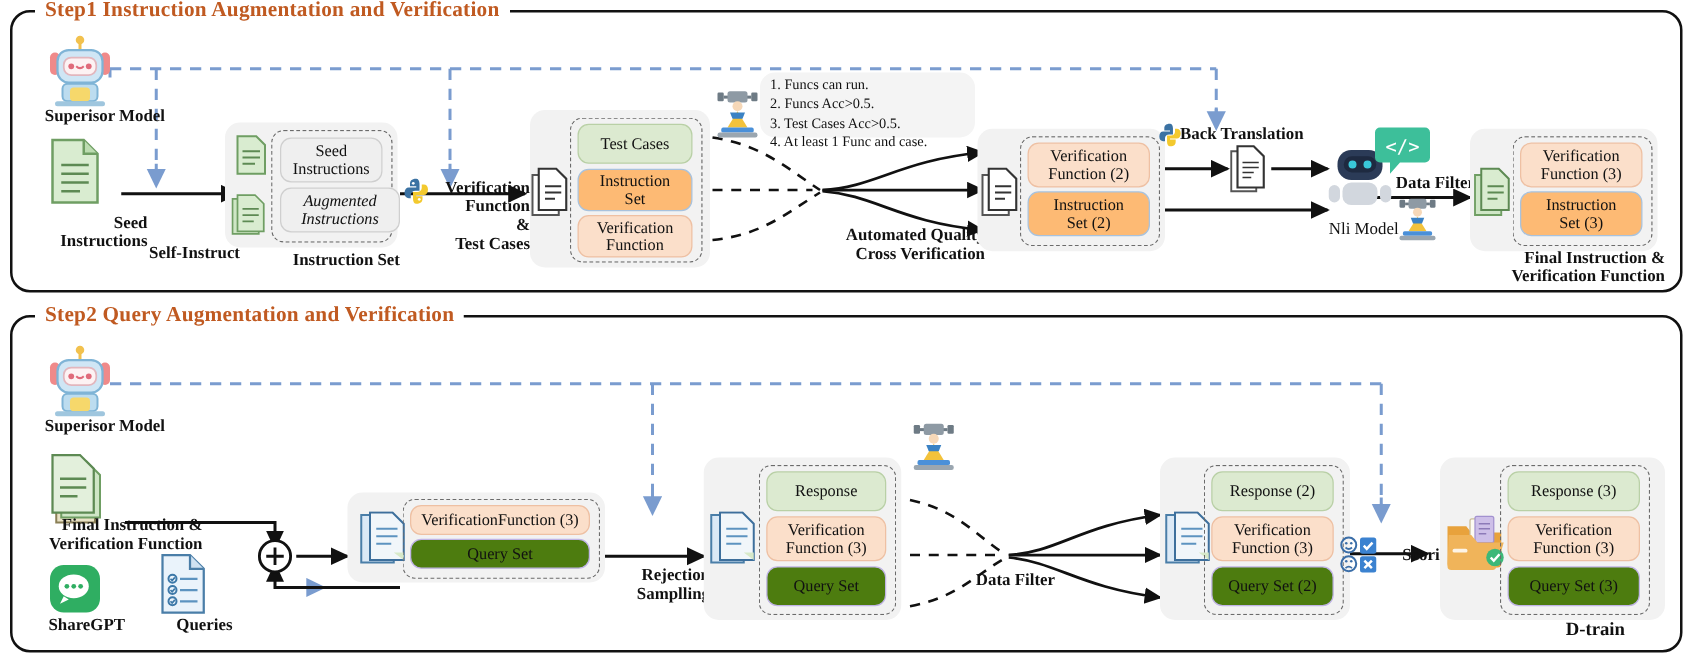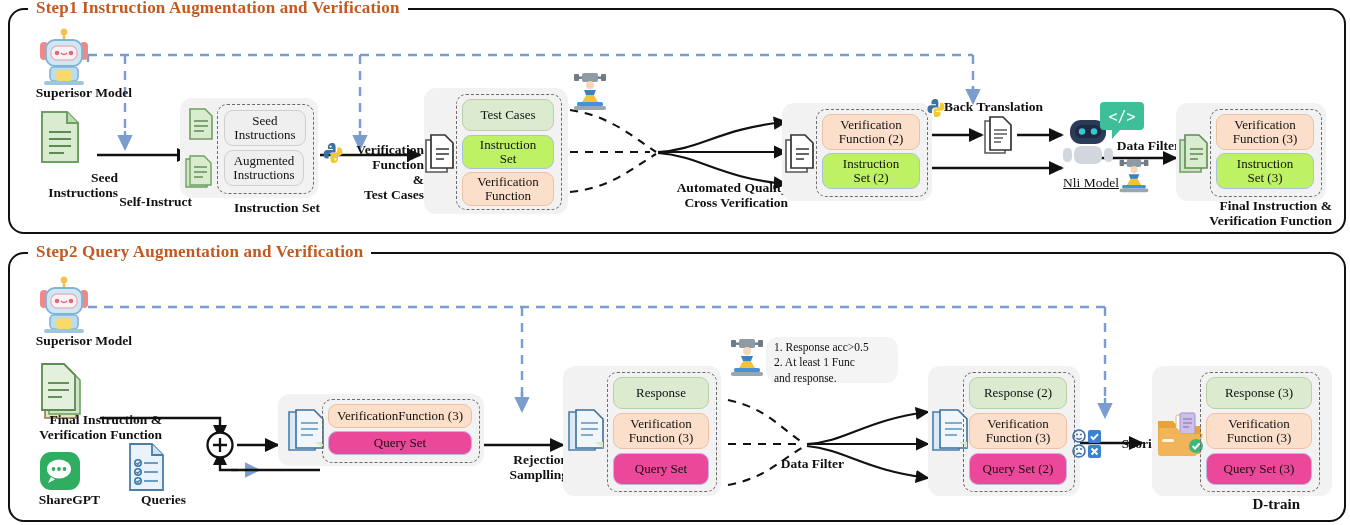--- a/index.html
+++ b/index.html
@@ -13,23 +13,23 @@
   .step-title{position:absolute;font-family:"Liberation Serif",serif;font-weight:bold;
               font-size:17px;color:#c05a21;background:#fff;padding:0 8px;white-space:nowrap;letter-spacing:.2px;}
 
   
   .gbox{position:absolute;background:#f2f2f2;border-radius:12px;}
   .dashbox{position:absolute;border:1.6px dashed #6b6b6b;border-radius:10px;}
   .chip{position:absolute;border-radius:9px;display:flex;align-items:center;justify-content:center;
         text-align:center;font-family:"Liberation Serif",serif;font-size:13px;line-height:1.05;
         color:#111;box-sizing:border-box;}
   .chip.green{background:#dcead0;border:1.3px solid #b9d0a6;}
-  .chip.blue{background:#bef264;border:1.3px solid #a8c2dd;}
+  .chip.blue{background:#fdba74;border:1.3px solid #a8c2dd;}
   .chip.peach{background:#fbdfca;border:1.3px solid #eec0a3;}
-  .chip.purple{background:#ec4899;border:1.3px solid #c0b4e5;}
+  .chip.purple{background:#4d7c0f;border:1.3px solid #c0b4e5;}
   .chip.grey{background:#efefef;border:1.3px solid #cfcfcf;}
 
   .lbl{position:absolute;font-family:"Liberation Serif",serif;font-weight:bold;font-size:13.5px;
        color:#111;text-align:right;line-height:1.12;white-space:pre-line;}
   .plain{position:absolute;font-family:"Liberation Serif",serif;font-size:13px;color:#111;
          text-align:center;line-height:1.12;white-space:pre-line;font-weight:normal;}
 
   
   .callout{position:absolute;background:#f4f4f4;border-radius:12px;padding:3px 8px 4px 8px;
            font-family:"Liberation Serif",serif;font-size:11.5px;line-height:1.33;color:#111;
@@ -185,21 +185,21 @@
       <path d="M5,4 H19 L26,11 V33 H5 Z" fill="#d9ecd0" stroke="#6f9e63" stroke-width="1.4"></path>
       <g stroke="#5d8a53" stroke-width="1.4">
           <line x1="9" y1="15" x2="22" y2="15"></line>
           <line x1="9" y1="20" x2="22" y2="20"></line>
           <line x1="9" y1="25" x2="18" y2="25"></line>
         </g>
     </svg>
   </div>
   <div class="chip grey" style="left:224px;top:110px;width:82px;height:36px;white-space:pre-line;">Seed
 Instructions</div>
-  <div class="chip grey" style="left:224px;top:150px;width:80px;height:36px;white-space:pre-line;">Augmented
+  <div class="chip grey" style="left:224px;top:150px;width:96px;height:36px;white-space:pre-line;font-style:italic;">Augmented
 Instructions</div>
   <div class="lbl" style="left:178px;top:200px;width:142px;">Instruction Set</div>
 
   <div class="ico" style="left:322px;top:142px;">
     <svg width="22" height="22" viewBox="0 0 22 22">
       <path d="M11,1 C7,1 6,3 6,5 v2 h5 v1 H5 C3,8 1.6,9.6 1.6,12.4 1.6,15 3,16.5 5,16.5 h1.6 v-2.6 c0-2 1.6-3.4 3.6-3.4 h3.4 V5 C13.6,2.6 12.6,1 11,1 z" fill="#3b72a3"></path>
       <path d="M11,21 c4,0 5,-2 5,-4 v-2 h-5 v-1 h6 c2,0 3.4,-1.6 3.4,-4.4 C20.4,7 19,5.5 17,5.5 h-1.6 v2.6 c0,2 -1.6,3.4 -3.6,3.4 H8.4 V17 c0,2.4 1,4 2.6,4 z" fill="#f3c92e"></path>
       <circle cx="8.6" cy="4.6" r="1.1" fill="#fff"></circle>
         <circle cx="13.4" cy="17.4" r="1.1" fill="#fff"></circle>
     </svg>
@@ -236,20 +236,24 @@
           <rect x="6" y="4.5" width="22" height="2.4"></rect>
         </g>
       <rect x="9" y="1" width="16" height="9" rx="2" fill="#8e9aa4"></rect>
       <circle cx="17" cy="13" r="4" fill="#f6d8b8"></circle>
       <path d="M9,30 L17,17 L25,30 Z" fill="#f3c23b"></path>
       <path d="M11,18 h12 l-2,5 h-8 z" fill="#3b82c4"></path>
       <rect x="4" y="30" width="26" height="4" rx="1.5" fill="#4a90d9"></rect>
       <rect x="1" y="34" width="32" height="4" rx="1.8" fill="#9aa6b0"></rect>
     </svg>
   </div>
+  <div class="callout" style="left:608px;top:58px;width:172px;height:52px;">1. Funcs can run.
+2. Funcs Acc&gt;0.5.
+3. Test Cases Acc&gt;0.5.
+4. At least 1 Func and case.</div>
 
   <div class="lbl" style="left:612px;top:180px;width:176px;">Automated Quality
 Cross Verification</div>
 
   <div class="gbox" style="left:782px;top:103px;width:150px;height:98px;"></div>
   <div class="ico" style="left:784px;top:132px;">
     <svg width="34" height="42" viewBox="0 0 34 42">
       <path d="M2,8 H16 L23,15 V40 H2 Z" fill="#fff" stroke="#555" stroke-width="1.6"></path>
       <path d="M7,3 H21 L29,11 V36 H7 Z" fill="#fff" stroke="#333" stroke-width="1.7"></path>
       <g stroke="#333" stroke-width="1.5">
@@ -295,21 +299,21 @@
       <rect x="1" y="36" width="9" height="14" rx="4.5" fill="#d2d7de"></rect>
       <rect x="42" y="36" width="9" height="14" rx="4.5" fill="#d2d7de"></rect>
     </svg>
   </div>
   <div class="ico" style="left:1100px;top:100px;">
     <svg width="44" height="42" viewBox="0 0 44 42">
       <path d="M4,2 H40 a4,4 0 0 1 4,4 V26 a4,4 0 0 1 -4,4 H20 l-8,9 v-9 H4 a4,4 0 0 1 -4,-4 V6 a4,4 0 0 1 4,-4 z" fill="#3dbf9a"></path>
       <text x="22" y="22" font-family="DejaVu Sans Mono, monospace" font-size="15" fill="#fff" text-anchor="middle">&lt;/&gt;</text>
     </svg>
   </div>
-  <div class="plain" style="left:1050px;top:175px;width:82px;font-size:13.5px;text-decoration:underline;">Nli Model</div>
+  <div class="plain" style="left:1050px;top:175px;width:82px;font-size:13.5px;">Nli Model</div>
 
   <div class="lbl" style="left:1092px;top:138px;width:88px;">Data Filter</div>
   <div class="ico" style="left:1118px;top:158px;">
     <svg width="32" height="36" viewBox="0 0 34 40">
       <g fill="#6e7b85">
           <rect x="1" y="2" width="5" height="7" rx="1"></rect>
           <rect x="28" y="2" width="5" height="7" rx="1"></rect>
           <rect x="6" y="4.5" width="22" height="2.4"></rect>
         </g>
       <rect x="9" y="1" width="16" height="9" rx="2" fill="#8e9aa4"></rect>
@@ -457,23 +461,20 @@
           <rect x="6" y="4.5" width="22" height="2.4"></rect>
         </g>
       <rect x="9" y="1" width="16" height="9" rx="2" fill="#8e9aa4"></rect>
       <circle cx="17" cy="13" r="4" fill="#f6d8b8"></circle>
       <path d="M9,30 L17,17 L25,30 Z" fill="#f3c23b"></path>
       <path d="M11,18 h12 l-2,5 h-8 z" fill="#3b82c4"></path>
       <rect x="4" y="30" width="26" height="4" rx="1.5" fill="#4a90d9"></rect>
       <rect x="1" y="34" width="32" height="4" rx="1.8" fill="#9aa6b0"></rect>
     </svg>
   </div>
-  <div class="callout" style="left:766px;top:337px;width:132px;height:46px;">1. Response acc&gt;0.5
-2. At least 1 Func
-and response.</div>
   <div class="lbl" style="left:756px;top:456px;width:88px;">Data Filter</div>
 
   <div class="gbox" style="left:928px;top:366px;width:152px;height:130px;"></div>
   <div class="ico" style="left:930px;top:409px;">
     <svg width="40" height="44" viewBox="0 0 40 44">
       <path d="M3,3 H20 L29,12 V41 H3 Z" fill="#dbe9f6" stroke="#4a7ea8" stroke-width="1.6"></path>
       <path d="M10,1 H28 L37,10 V39 H10 Z" fill="#f1f6fa" stroke="#3d6f9c" stroke-width="1.6"></path>
       <g stroke="#5c93c0" stroke-width="1.5">
           <line x1="15" y1="14" x2="32" y2="14"></line>
           <line x1="15" y1="20" x2="32" y2="20"></line>

